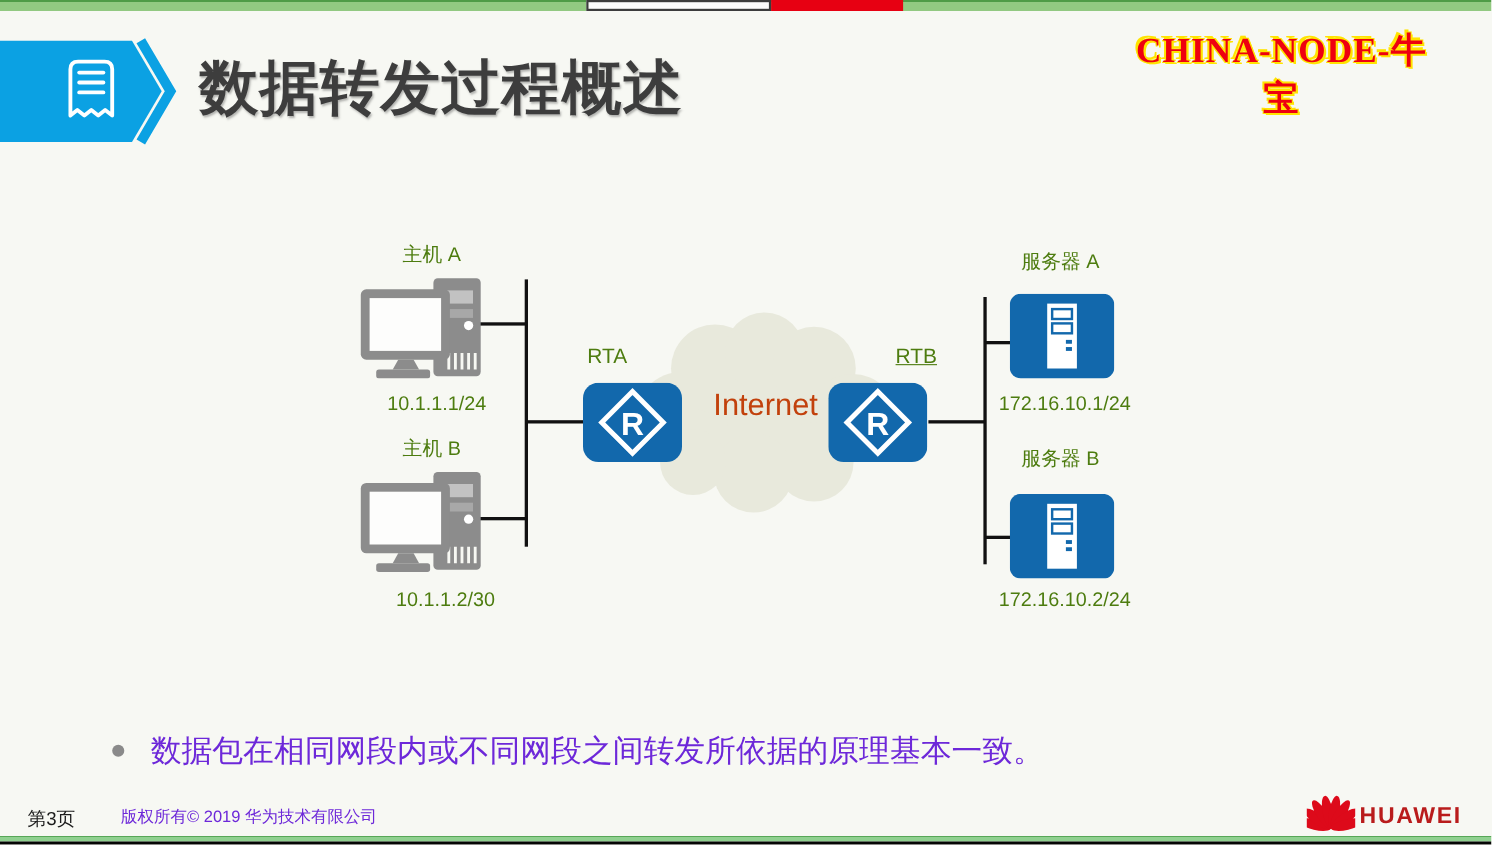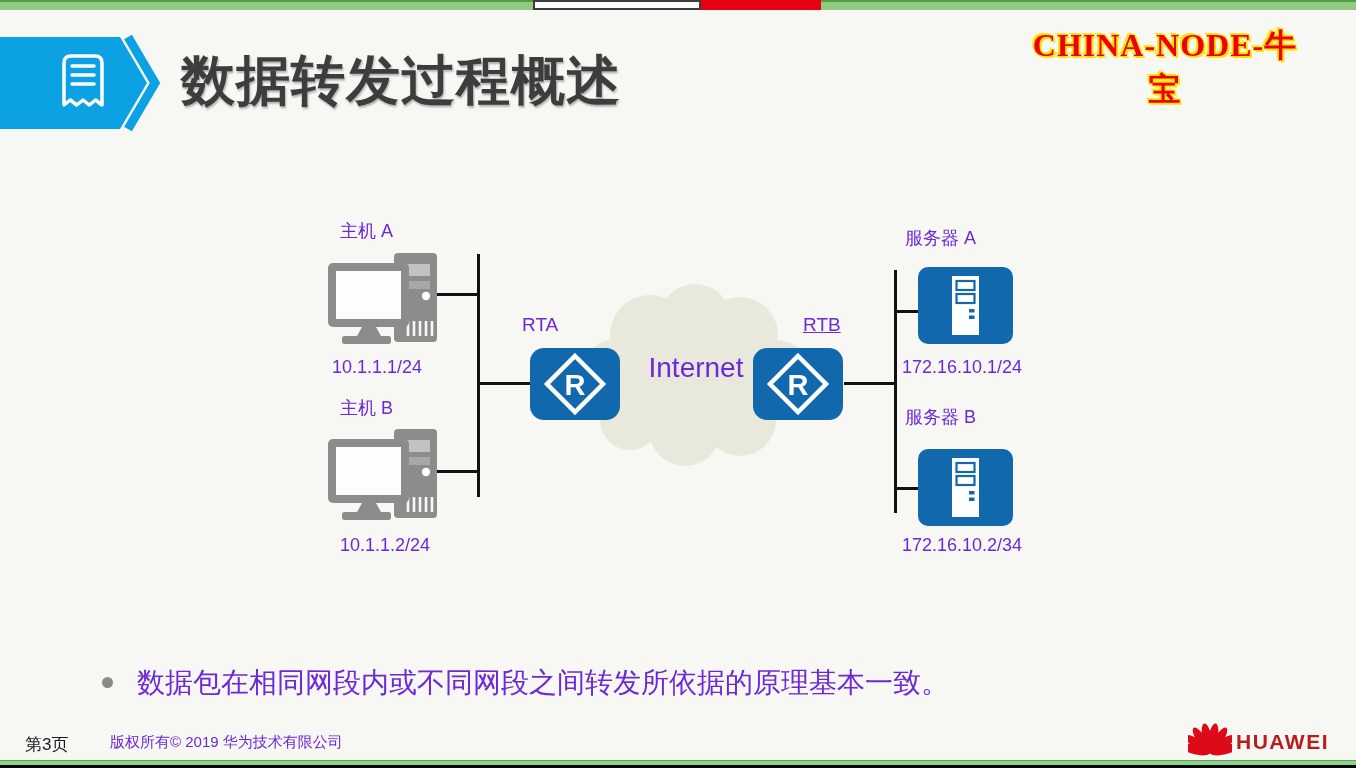--- a/index.html
+++ b/index.html
@@ -19,28 +19,28 @@
              font-size:32px;color:#ee0010;letter-spacing:1px;
              text-shadow:-2px -2px 0 #ffe400,-1px 1px 0 #ffe400,1px -1px 0 #ffe400,2px 2px 0 #ffe400;}
 
   
   .banner-svg{position:absolute;left:0;top:33px;}
   .page-title{position:absolute;left:181px;top:52px;font-size:54px;font-weight:bold;
               color:#3d3d3d;letter-spacing:1px;line-height:1.05;
               text-shadow:1px 2px 2px rgba(50,50,50,.35);}
 
   
-  .lbl{position:absolute;text-align:left;color:#6d28d9;}
+  .lbl{position:absolute;text-align:center;color:#4d7c0f;}
   .f18{font-size:18px;}
   .line{position:absolute;background:#111;}
   .router{position:absolute;width:90px;height:72px;}
   .server{position:absolute;width:95px;height:77px;}
   .cloud-svg{position:absolute;left:570px;top:280px;}
   .internet-lbl{position:absolute;left:628px;top:352px;width:136px;text-align:center;
-                font-size:28px;color:#6d28d9;}
+                font-size:28px;color:#c2410c;}
   .host-svg{position:absolute;width:115px;height:92px;}
 
   
   .bullet-dot{position:absolute;left:102px;top:677px;width:11px;height:11px;border-radius:50%;
               background:#8a8a8a;}
   .bullet-text{position:absolute;left:137px;top:664px;width:1100px;font-size:28px;color:#6d28d9;}
 
   
   .page-num{position:absolute;left:25px;top:733px;font-size:17px;color:#1b1b1b;}
   .copyright{position:absolute;left:110px;top:733px;font-size:15px;color:#6d28d9;}
@@ -130,21 +130,21 @@
         <line x1="89" y1="69" x2="89" y2="84"></line>
       <line x1="95" y1="69" x2="95" y2="84"></line>
         <line x1="101" y1="69" x2="101" y2="84"></line>
       <line x1="107" y1="69" x2="107" y2="84"></line>
     </g>
     <rect x="3" y="11" width="81" height="64" rx="5" fill="#8c8c8c"></rect>
     <rect x="11" y="19" width="65" height="48" fill="#fdfdfc"></rect>
     <polygon points="37,75 51,75 56,84 32,84" fill="#8c8c8c"></polygon>
     <rect x="17" y="84" width="49" height="8" rx="2.5" fill="#8c8c8c"></rect>
   </svg>
-  <div class="lbl f18" style="left:340px;top:535px;width:130px;">10.1.1.2/24</div>
+  <div class="lbl f18" style="left:340px;top:535px;width:130px;">10.1.1.2/30</div>
 
   <div class="lbl" style="left:522px;top:314px;width:60px;font-size:19px;">RTA</div>
   <svg class="router" style="left:530px;top:348px;" viewBox="0 0 90 72">
     <rect x="0" y="0" width="90" height="72" rx="14" fill="#1268ac"></rect>
     <polygon points="45,8 73,36 45,64 17,36" fill="none" stroke="#ffffff" stroke-width="4.5"></polygon>
     <text x="45" y="47" text-anchor="middle" font-size="29" font-weight="bold" fill="#ffffff">R</text>
   </svg>
 
   <div class="lbl" style="left:803px;top:314px;width:60px;font-size:19px;text-decoration:underline;">RTB</div>
   <svg class="router" style="left:753px;top:348px;" viewBox="0 0 90 72">
@@ -166,21 +166,21 @@
 
   <div class="lbl f18" style="left:905px;top:405px;width:118px;">服务器 B</div>
   <svg class="server" style="left:918px;top:449px;" viewBox="0 0 95 77">
     <rect x="0" y="0" width="95" height="77" rx="10" fill="#1268ac"></rect>
     <rect x="34" y="9" width="27" height="59" fill="#ffffff"></rect>
     <rect x="38.5" y="14" width="18" height="9" fill="#ffffff" stroke="#1268ac" stroke-width="2.2"></rect>
     <rect x="38.5" y="27" width="18" height="9" fill="#ffffff" stroke="#1268ac" stroke-width="2.2"></rect>
     <rect x="51" y="42" width="5.5" height="3.5" fill="#1268ac"></rect>
     <rect x="51" y="48.5" width="5.5" height="3.5" fill="#1268ac"></rect>
   </svg>
-  <div class="lbl f18" style="left:902px;top:535px;width:132px;">172.16.10.2/34</div>
+  <div class="lbl f18" style="left:902px;top:535px;width:132px;">172.16.10.2/24</div>
 
   <div class="bullet-dot"></div>
   <div class="bullet-text">数据包在相同网段内或不同网段之间转发所依据的原理基本一致。</div>
 
   <div class="page-num">第3页</div>
   <div class="copyright">版权所有© 2019 华为技术有限公司</div>
 
   <svg class="huawei-logo" width="44" height="40" viewBox="0 0 44 40">
     <g fill="#dd0a1a">
       <ellipse cx="22" cy="19" rx="4.8" ry="15" transform="rotate(-77 22 34)"></ellipse>

